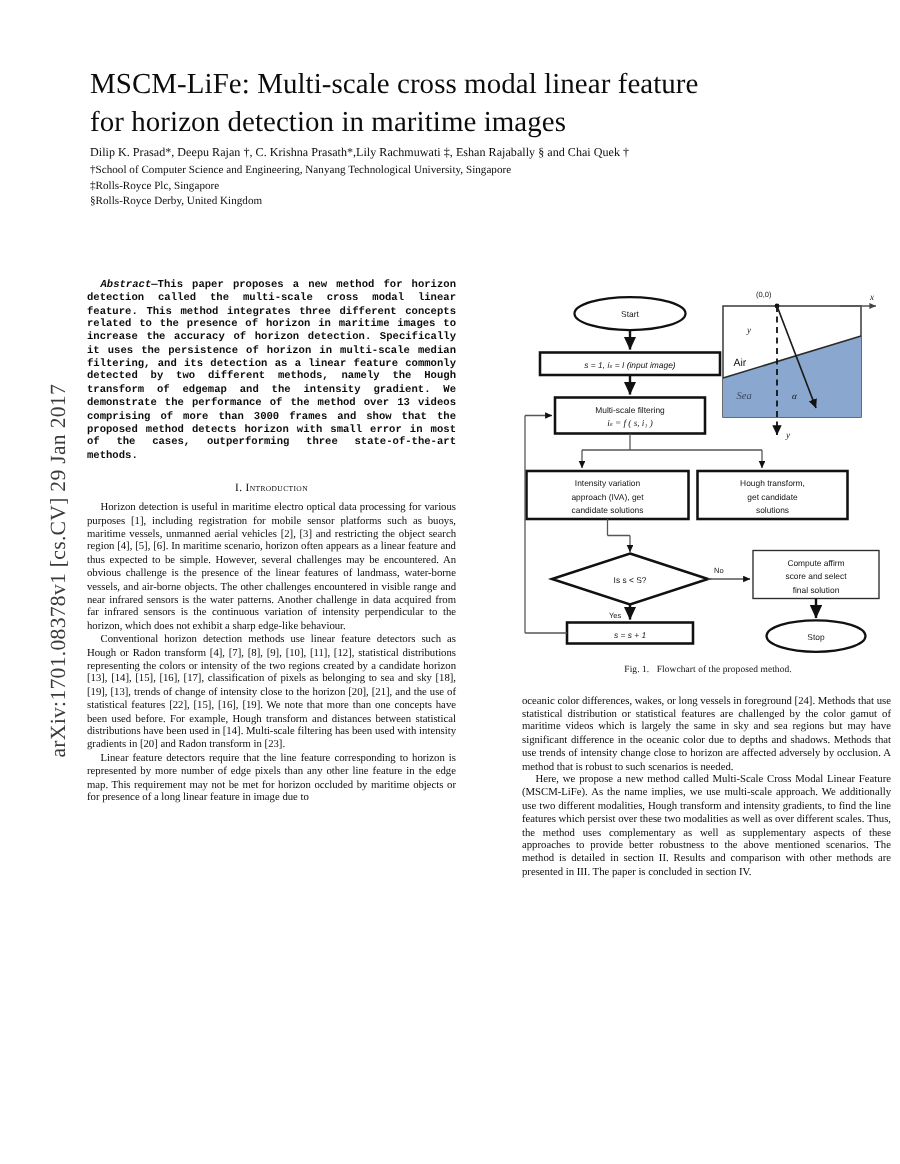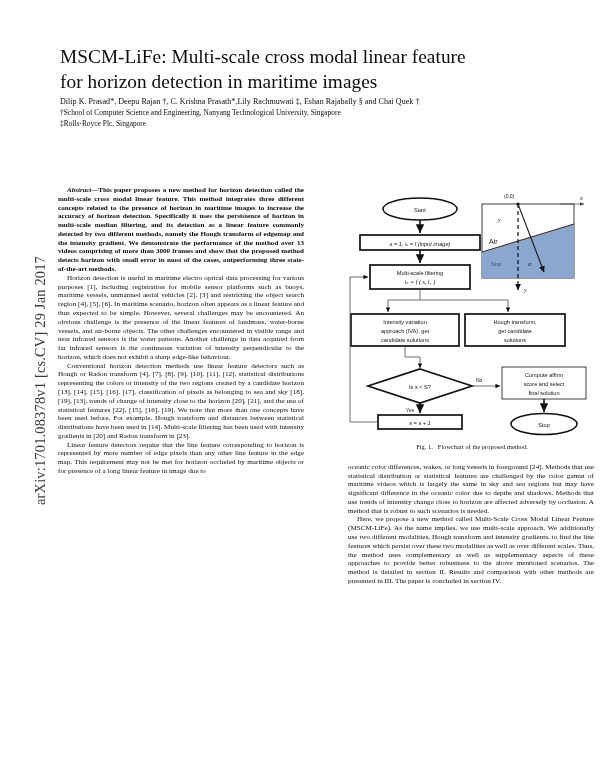--- a/index.html
+++ b/index.html
@@ -97,20 +97,21 @@
     text-indent: 9px;
   }
   .col p.noindent { text-indent: 0; }
 
   #abstract-text {
     font-weight: bold;
     text-indent: 9px;
     margin: 0;
     font-size: 7.05px;
     line-height: 1.248;
+    font-family: Liberation Mono, monospace;
   }
   #abstract-text .abs-lead {
     font-style: italic;
     font-weight: bold;
   }
 
   .section-head {
     text-align: center;
     margin: 11px 0 5px 0;
     font-size: 7.5px;
@@ -174,29 +175,34 @@
   <div id="title-block">
     <h1 id="paper-title">
       <span>MSCM-LiFe: Multi-scale cross modal linear feature</span>
       <span class="l2">for horizon detection in maritime images</span>
     </h1>
 
     <div id="authors">
       <div>Dilip K. Prasad*, Deepu Rajan †, C. Krishna Prasath*,Lily Rachmuwati ‡, Eshan Rajabally § and Chai Quek †</div>
       <div class="affil">†School of Computer Science and Engineering, Nanyang Technological University, Singapore</div>
       <div class="affil">‡Rolls-Royce Plc, Singapore</div>
+      <div class="affil">§Rolls-Royce Derby, United Kingdom</div>
     </div>
   </div>
 
   <div id="columns">
 
     <div class="col" id="col-left">
 
       <p id="abstract-text"><span class="abs-lead">Abstract</span><span>—</span><span>This paper proposes a new method for horizon detection called the multi-scale cross modal linear feature. This method integrates three different concepts related to the presence of horizon in maritime images to increase the accuracy of horizon detection. Specifically it uses the persistence of horizon in multi-scale median filtering, and its detection as a linear feature commonly detected by two different methods, namely the Hough transform of edgemap and the intensity gradient. We demonstrate the performance of the method over 13 videos comprising of more than 3000 frames and show that the proposed method detects horizon with small error in most of the cases, outperforming three state-of-the-art methods.</span></p>
 
+      <div class="section-head">
+        <span class="num">I.</span>
+        <span>Introduction</span>
+      </div>
 
       <p>Horizon detection is useful in maritime electro optical data processing for various purposes [1], including registration for mobile sensor platforms such as buoys, maritime vessels, unmanned aerial vehicles [2], [3] and restricting the object search region [4], [5], [6]. In maritime scenario, horizon often appears as a linear feature and thus expected to be simple. However, several challenges may be encountered. An obvious challenge is the presence of the linear features of landmass, water-borne vessels, and air-borne objects. The other challenges encountered in visible range and near infrared sensors is the water patterns. Another challenge in data acquired from far infrared sensors is the continuous variation of intensity perpendicular to the horizon, which does not exhibit a sharp edge-like behaviour.</p>
       <p>Conventional horizon detection methods use linear feature detectors such as Hough or Radon transform [4], [7], [8], [9], [10], [11], [12], statistical distributions representing the colors or intensity of the two regions created by a candidate horizon [13], [14], [15], [16], [17], classification of pixels as belonging to sea and sky [18], [19], [13], trends of change of intensity close to the horizon [20], [21], and the use of statistical features [22], [15], [16], [19]. We note that more than one concepts have been used before. For example, Hough transform and distances between statistical distributions have been used in [14]. Multi-scale filtering has been used with intensity gradients in [20] and Radon transform in [23].</p>
       <p>Linear feature detectors require that the line feature corresponding to horizon is represented by more number of edge pixels than any other line feature in the edge map. This requirement may not be met for horizon occluded by maritime objects or for presence of a long linear feature in image due to</p>
     </div>
 
     <div class="col" id="col-right">
 
       <div id="figure-block" style="position:relative;left:0;top:0;">
         <div id="flowchart-wrap">

